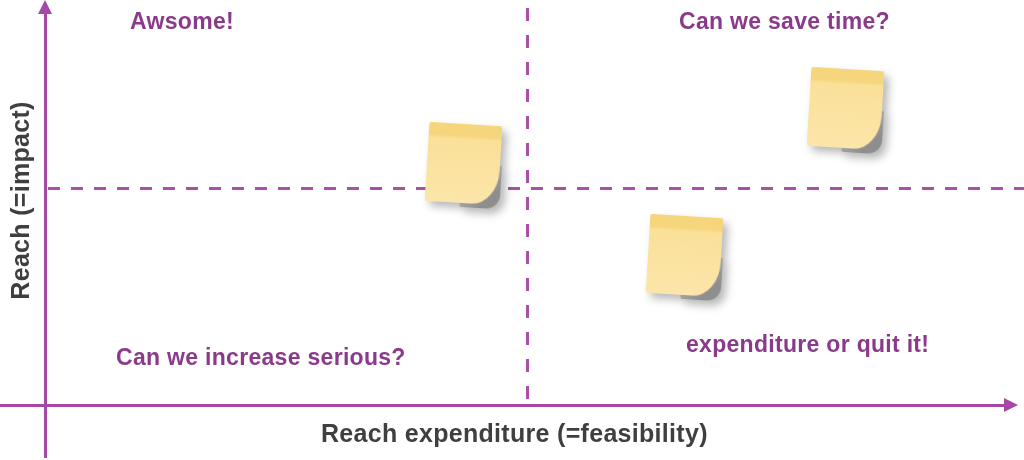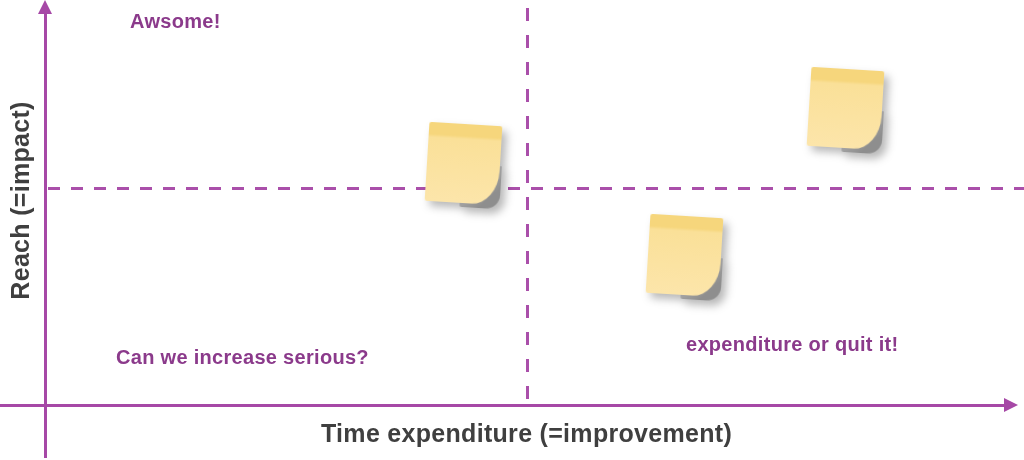--- a/index.html
+++ b/index.html
@@ -31,21 +31,21 @@
   .x-arrow{position:absolute;left:1004px;top:398px;width:0;height:0;
     border-top:7px solid transparent;border-bottom:7px solid transparent;
     border-left:14px solid var(--axis);}
   
   .h-dash{position:absolute;left:48px;top:187px;width:976px;height:3px;
     background:repeating-linear-gradient(90deg,var(--dash) 0 12px,transparent 12px 23px);}
   .v-dash{position:absolute;left:526px;top:8px;width:3px;height:394px;
     background:repeating-linear-gradient(180deg,var(--dash) 0 13px,transparent 13px 27px);}
   
   .quad-label{position:absolute;color:var(--quad-text);font-weight:bold;
-    font-size:20px;line-height:26px;letter-spacing:.3px;white-space:nowrap;}
+    font-size:23px;line-height:26px;letter-spacing:.3px;white-space:nowrap;}
   .q-tl{left:130px;top:8px;}
   .q-tr{left:679px;top:8px;}
   .q-bl{left:116px;top:344px;}
   .q-br{left:686px;top:331px;white-space:normal;width:300px;}
   
   .axis-label{position:absolute;color:var(--axis-text);font-weight:bold;
     font-size:25px;letter-spacing:.3px;white-space:nowrap;}
   .x-label{left:321px;top:419px;}
   .y-label{left:-90px;top:186px;width:220px;text-align:center;
     transform:rotate(-90deg);transform-origin:center;}
@@ -68,26 +68,27 @@
 
   <div class="h-dash"></div>
   <div class="v-dash"></div>
 
   <div class="y-axis"></div>
   <div class="y-arrow"></div>
   <div class="x-axis"></div>
   <div class="x-arrow"></div>
 
   <div class="quad-label q-tl">Awsome!</div>
+  <div class="quad-label q-tr">Can we save time?</div>
   <div class="quad-label q-bl">Can we increase serious?</div>
   <div class="quad-label q-br">
     <div>expenditure or quit it!</div>
   </div>
 
-  <div class="axis-label x-label">Time expenditure (=improvement)</div>
+  <div class="axis-label x-label">Reach expenditure (=feasibility)</div>
   <div class="axis-label y-label">Reach (=impact)</div>
 
   <div class="note" style="left: 427px; top: 124px;">
     <div class="note-back"></div>
     <div class="note-front"></div>
   </div>
   <div class="note" style="left: 809px; top: 69px;">
     <div class="note-back"></div>
     <div class="note-front"></div>
   </div>

